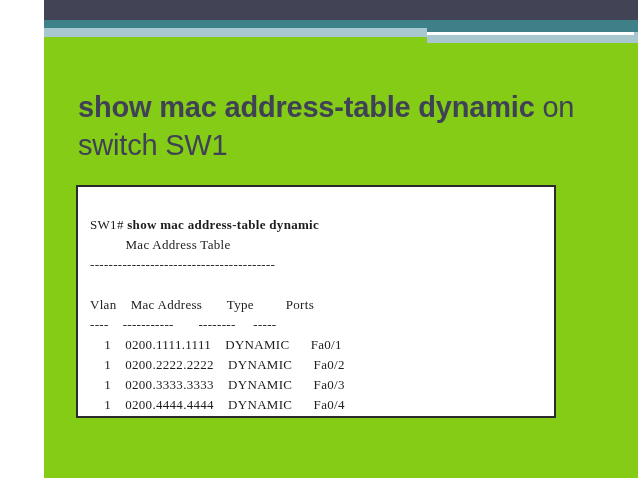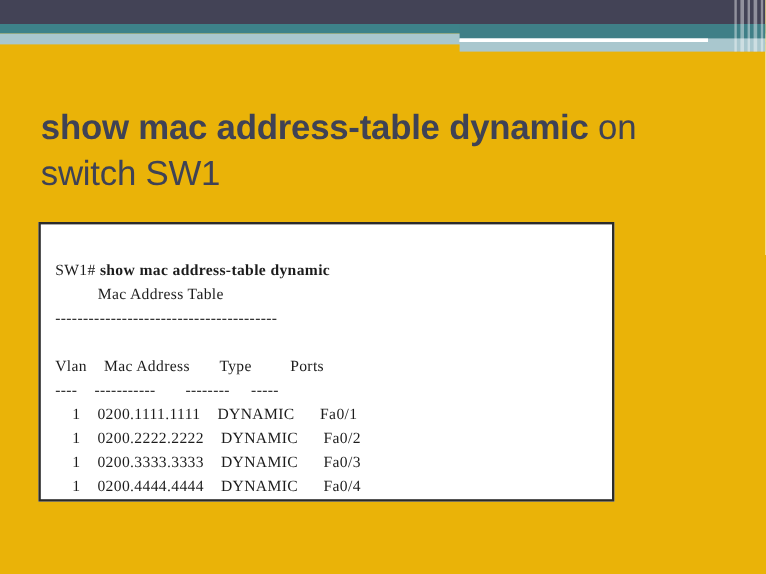--- a/index.html
+++ b/index.html
@@ -12,21 +12,22 @@
     height: 478px;
     overflow: hidden;
     font-family: "Liberation Sans", sans-serif;
     position: relative;
   }
 
   
   .slide {
     position: absolute;
     inset: 0;
-    background: #eab308;
+    background: #84cc16;
+    margin-left: 44px;
   }
 
   
   .header-deco {
     position: absolute;
     top: 0;
     left: 0;
     width: 638px;
     height: 46px;
     overflow: hidden;

